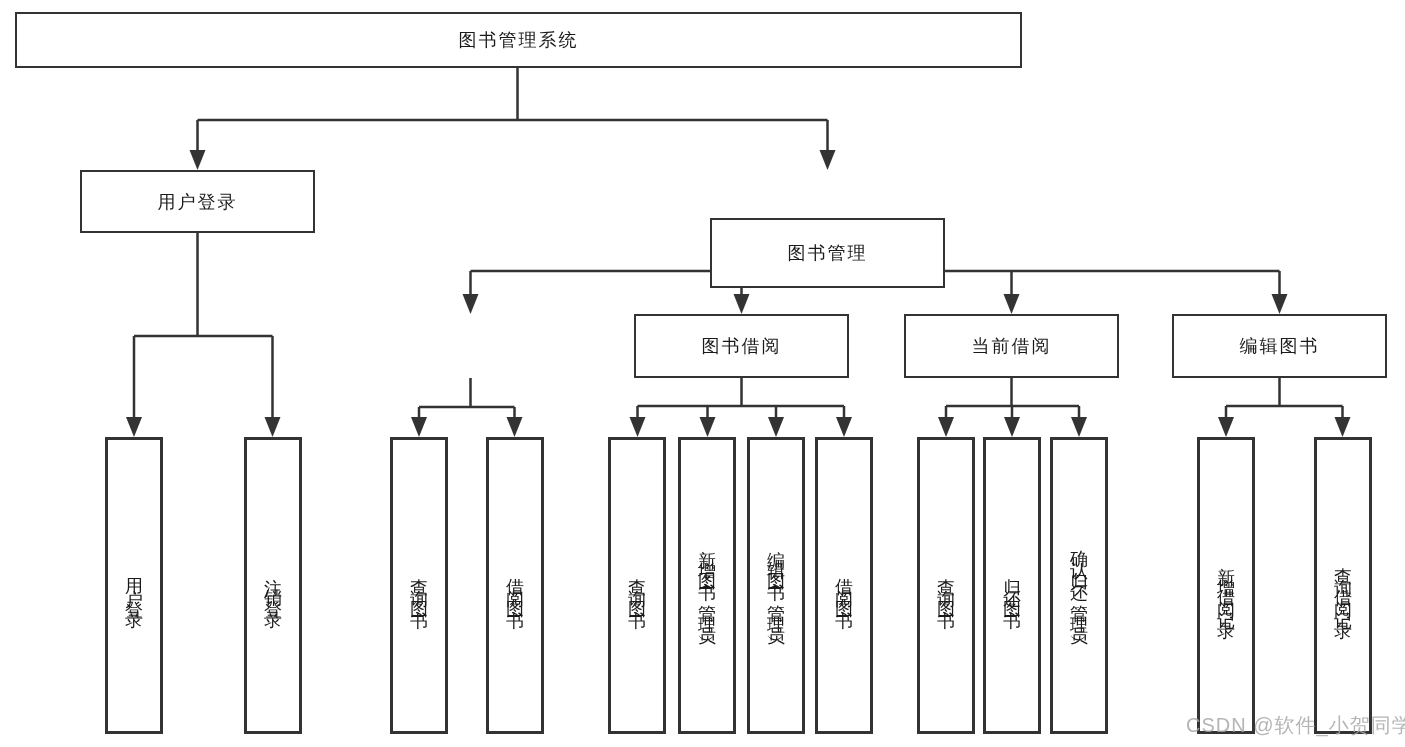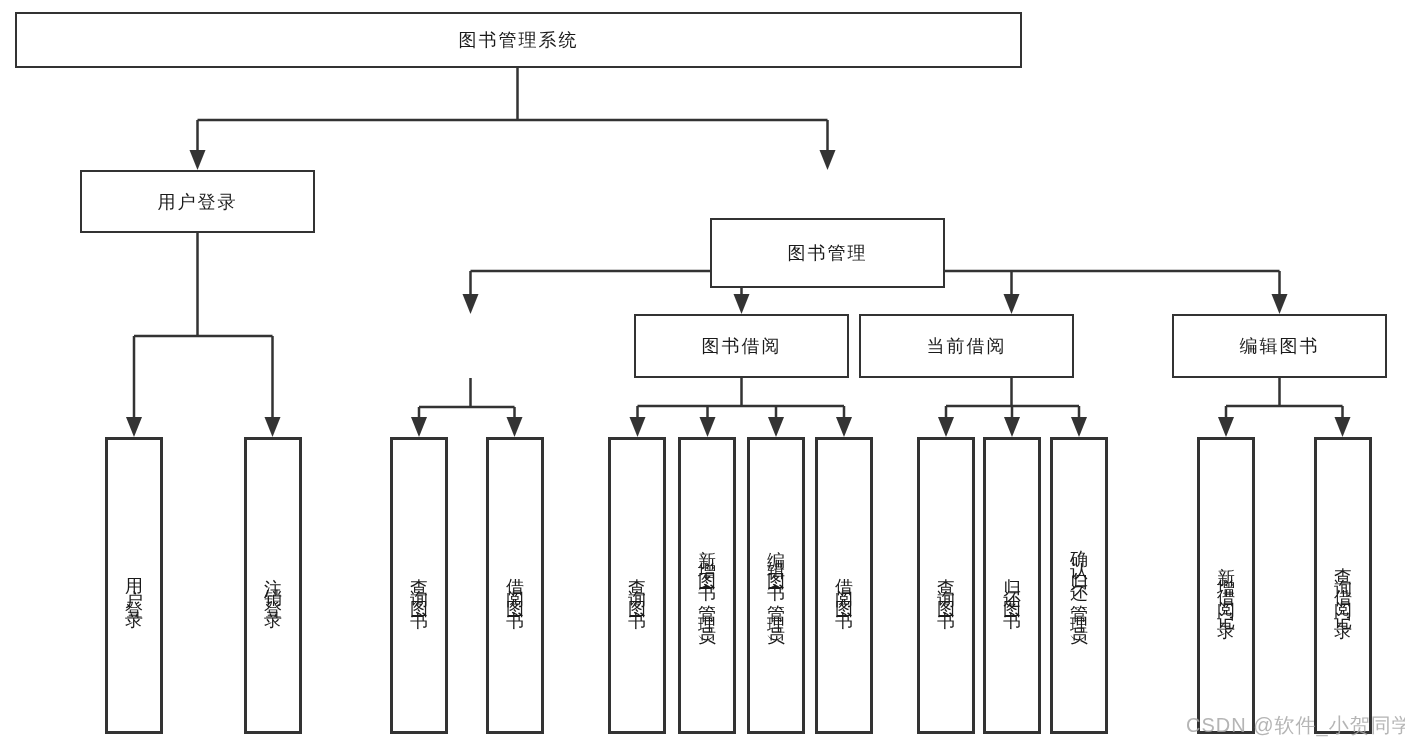--- a/index.html
+++ b/index.html
@@ -40,21 +40,21 @@
     text-orientation: mixed;
     letter-spacing: 11px;
     line-height: 1;
   }
   
   #root        { left: 15px;   top: 12px;  width: 1007px; height: 56px; }
   #n-userlogin { left: 80px;   top: 170px; width: 235px;  height: 63px; }
   #n-bookmgmt  { left: 710px;  top: 170px; width: 235px;  height: 70px; margin-top: 48px; }
   #n-newbook   { left: 363px;  top: 314px; width: 215px;  height: 64px; }
   #n-borrowing { left: 634px;  top: 314px; width: 215px;  height: 64px; }
-  #n-current   { left: 859px;  top: 314px; width: 215px;  height: 64px; }
+  #n-current   { left: 904px;  top: 314px; width: 215px;  height: 64px; }
   #n-records   { left: 1172px; top: 314px; width: 215px;  height: 64px; }
   #l1  { left: 105px; }
   #l2  { left: 244px; }
   #l3  { left: 390px; }
   #l4  { left: 486px; }
   #l5  { left: 608px; }
   #l6  { left: 678px; }
   #l7  { left: 747px; }
   #l8  { left: 815px; }
   #l9  { left: 917px; }

